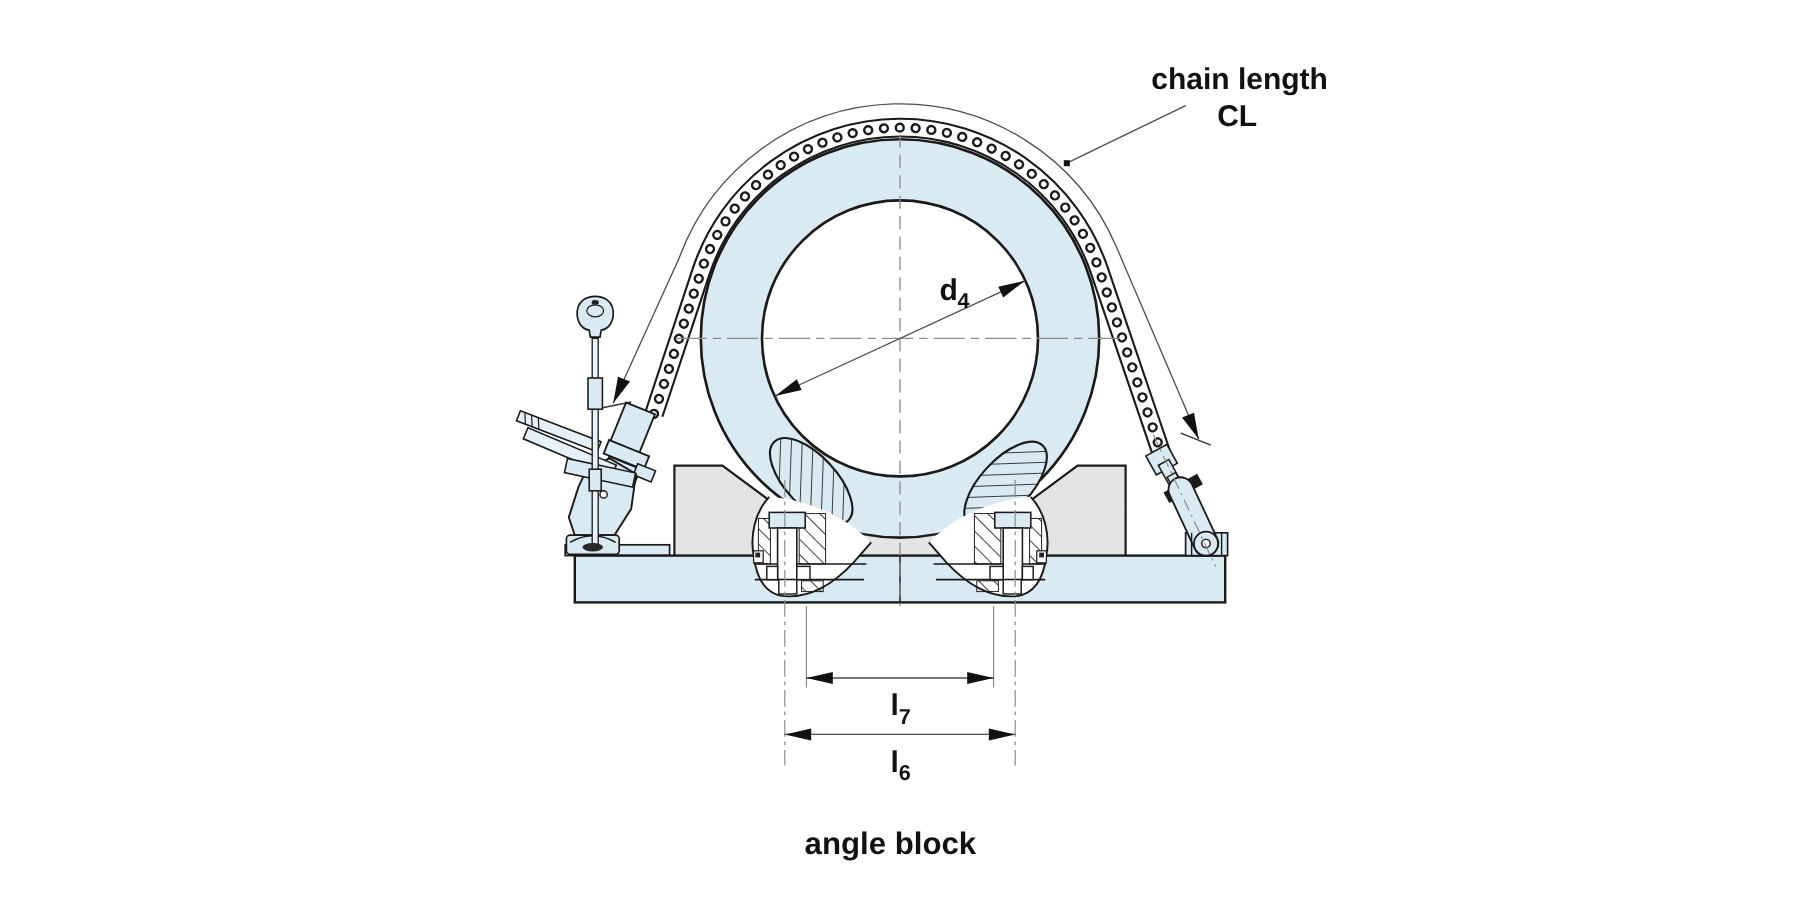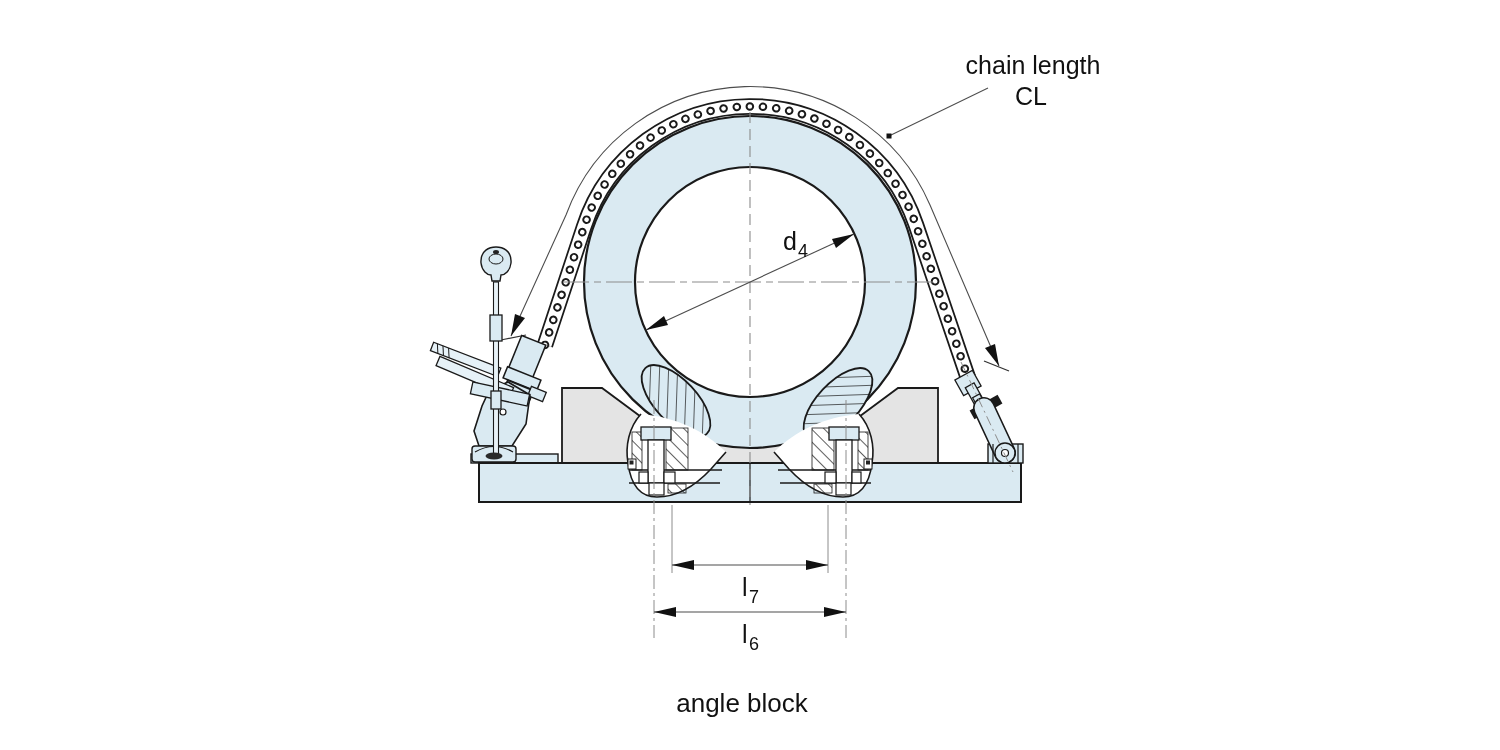--- a/index.html
+++ b/index.html
@@ -1,17 +1,17 @@
 <!DOCTYPE html>
 <html><head>
 <meta charset="utf-8">
 <style>
   html,body{margin:0;padding:0;background:#ffffff;}
   .stage{position:relative;width:1208px;height:750px;background:#fff;overflow:hidden;
-         font-family:"Liberation Sans", sans-serif;}
+         font-family:"Liberation Sans", sans-serif;font-weight:bold;}
   svg text{font-family:"Liberation Sans", sans-serif;fill:#111;}
   .lbl{font-size:25px;}
   .sub{font-size:18px;}
   .cap{font-size:26px;}
 </style>
 </head>
 <body>
 
 <div class="stage">
 <svg width="1500" height="750" viewBox="0 0 1500 750">

